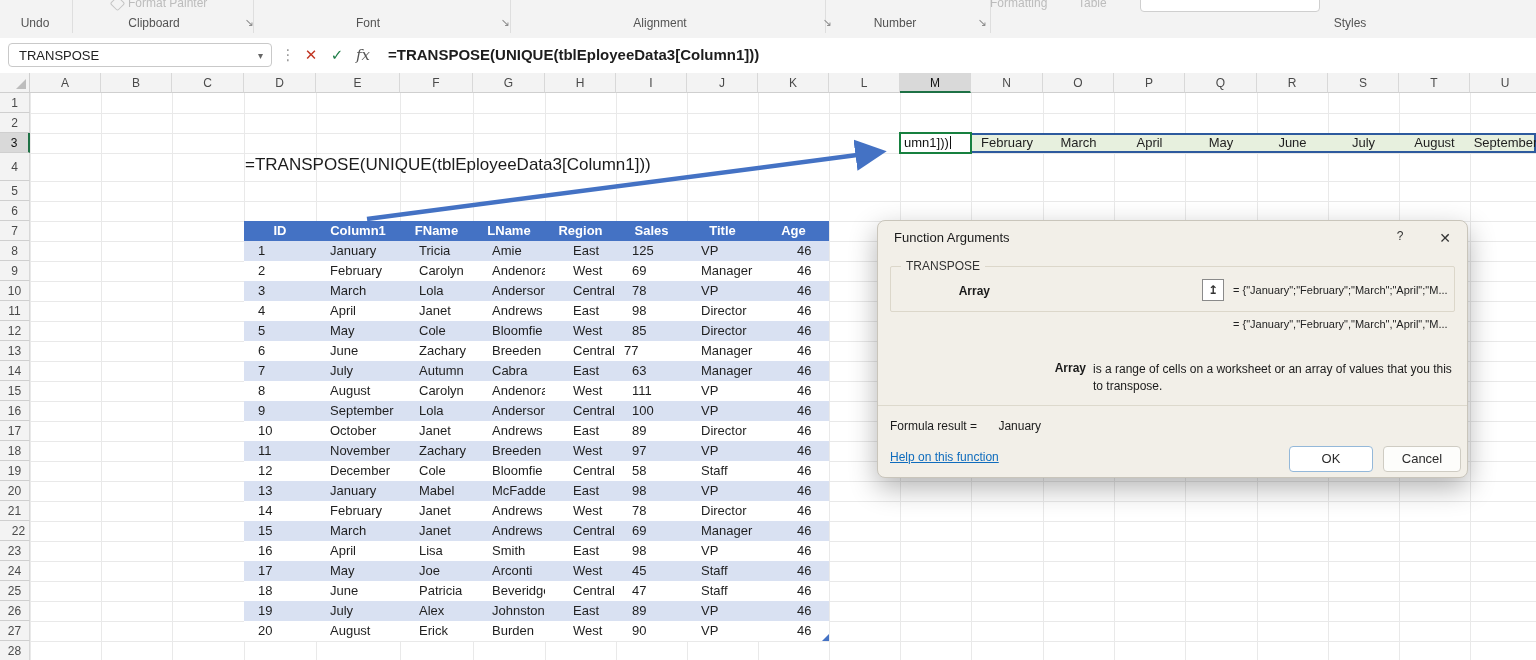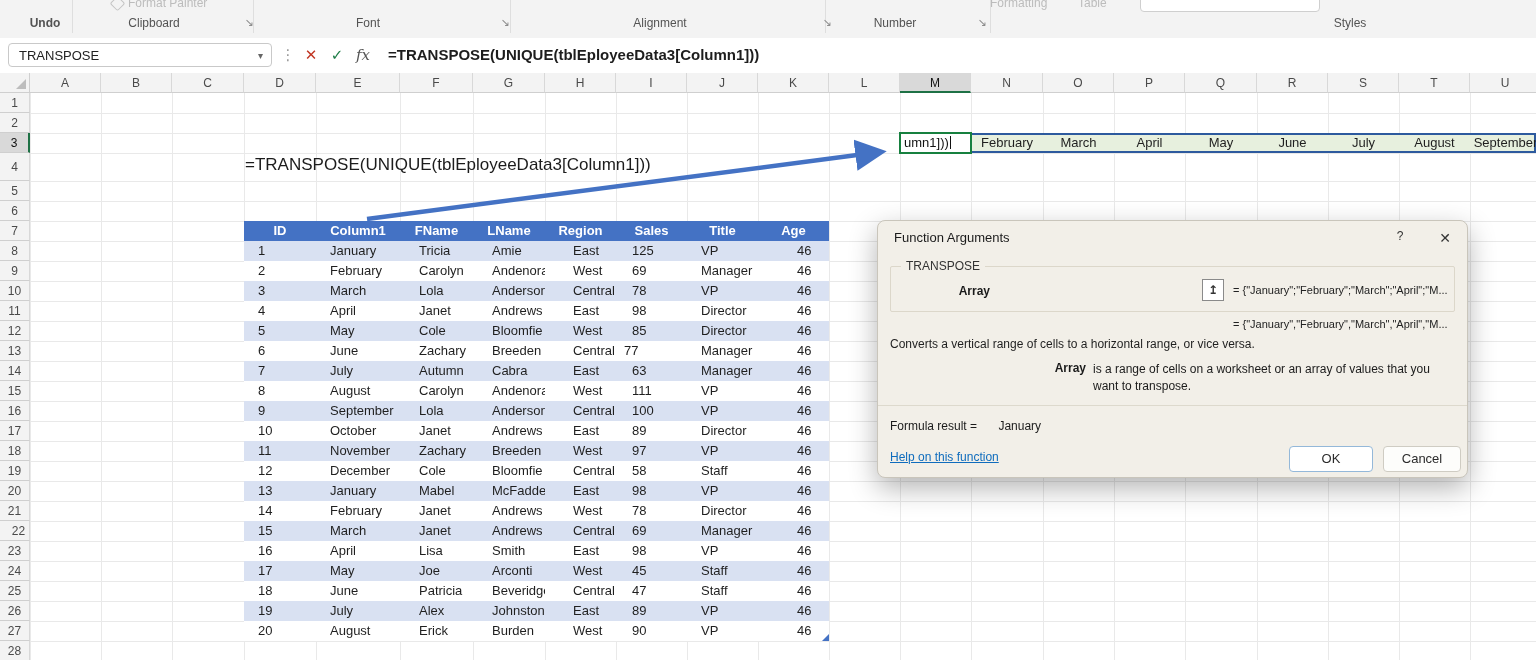--- a/index.html
+++ b/index.html
@@ -66,21 +66,21 @@
 
 <div class="app">
 
   <div class="ribbon">
     <span class="fp-icon"></span>
     <span class="rtop-gray" style="left:128px;">Format Painter</span>
     <span class="rtop-gray" style="left:990px;">Formatting</span>
     <span class="rtop-gray" style="left:1078px;">Table</span>
     <span class="gallery"></span>
     <div id="ribbon-dyn">
-        <div class="rgrp-label" style="left: 45px; font-weight: bold;">Undo</div>
+        <div class="rgrp-label" style="left: 35px;">Undo</div>
         <div class="rgrp-label" style="left: 154px;">Clipboard</div>
         <div class="rgrp-label" style="left: 368px;">Font</div>
         <div class="rgrp-label" style="left: 660px;">Alignment</div>
         <div class="rgrp-label" style="left: 895px;">Number</div>
         <div class="rgrp-label" style="left: 1350px;">Styles</div>
         <div class="rsep" style="left: 72px;"></div>
         <div class="rsep" style="left: 253px;"></div>
         <div class="rsep" style="left: 510px;"></div>
         <div class="rsep" style="left: 825px;"></div>
         <div class="rsep" style="left: 990px;"></div>
@@ -442,24 +442,23 @@
     <div class="dlg-title">Function Arguments</div>
     <div class="dlg-help">?</div>
     <div class="dlg-close">✕</div>
     <div class="fldset">
       <span class="legend">TRANSPOSE</span>
     </div>
     <div class="arr-label">Array</div>
     <div class="range-btn">↥</div>
     <div class="eqline" style="top:63px;">=  {"January";"February";"March";"April";"M...</div>
     <div class="eqline" style="top:97px;">=  {"January","February","March","April","M...</div>
-    <div class="dlg-desc">Converts a vertical range of cells to a horizontal range, or vice versa.</div>
     <div class="arghelp">
       <span class="lbl">Array</span>
-      <span class="txt">is a range of cells on a worksheet or an array of values that you want to transpose.</span>
+      <span class="txt">is a range of cells on a worksheet or an array of values that you this to transpose.</span>
     </div>
     <div class="dlg-div"></div>
     <div class="fresult">
       <span>Formula result =</span>
       <span class="val">January</span>
     </div>
     <a class="helplink">Help on this function</a>
     <div class="btn ok">OK</div>
     <div class="btn cancel">Cancel</div>
   </div>

